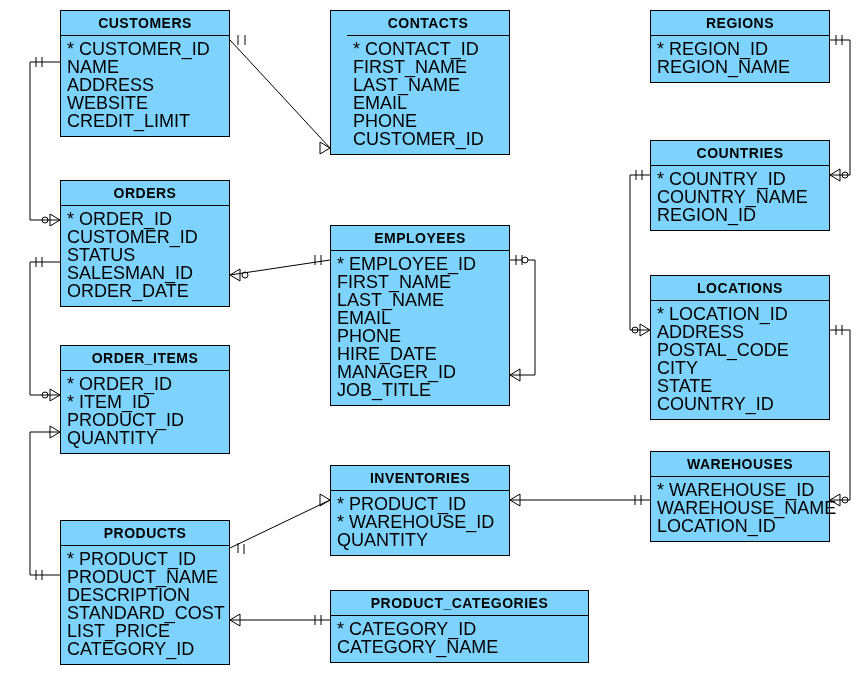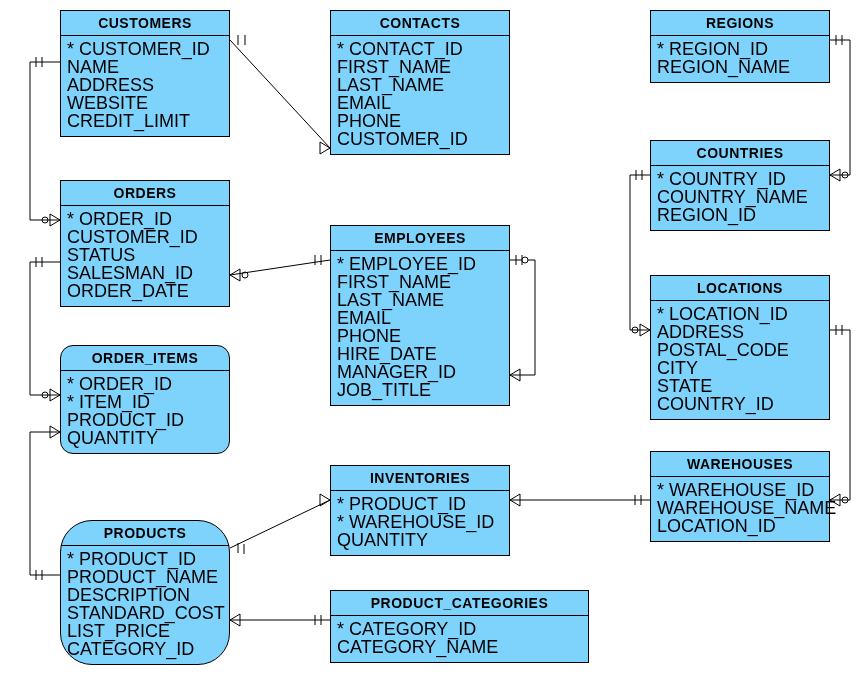--- a/index.html
+++ b/index.html
@@ -114,21 +114,21 @@
     <div class="entity-title">CUSTOMERS</div>
     <div class="entity-body">
       <div class="attr">* CUSTOMER_ID</div>
       <div class="attr">  NAME</div>
       <div class="attr">  ADDRESS</div>
       <div class="attr">  WEBSITE</div>
       <div class="attr">  CREDIT_LIMIT</div>
     </div>
   </div>
 
-  <div class="entity" style="left:330px; top:10px; width:180px;">
+  <div class="entity" style="left:330px; top:10px; width:180px;padding-left:16px;">
     <div class="entity-title">CONTACTS</div>
     <div class="entity-body">
       <div class="attr">* CONTACT_ID</div>
       <div class="attr">  FIRST_NAME</div>
       <div class="attr">  LAST_NAME</div>
       <div class="attr">  EMAIL</div>
       <div class="attr">  PHONE</div>
       <div class="attr">  CUSTOMER_ID</div>
     </div>
   </div>
@@ -168,21 +168,21 @@
 
   <div class="entity" style="left:650px; top:140px; width:180px;">
     <div class="entity-title">COUNTRIES</div>
     <div class="entity-body">
       <div class="attr">* COUNTRY_ID</div>
       <div class="attr">  COUNTRY_NAME</div>
       <div class="attr">  REGION_ID</div>
     </div>
   </div>
 
-  <div class="entity" style="left:60px; top:345px; width:170px;border-radius:13px;">
+  <div class="entity" style="left:60px; top:345px; width:170px;">
     <div class="entity-title">ORDER_ITEMS</div>
     <div class="entity-body">
       <div class="attr">* ORDER_ID</div>
       <div class="attr">* ITEM_ID</div>
       <div class="attr">  PRODUCT_ID</div>
       <div class="attr">  QUANTITY</div>
     </div>
   </div>
 
   <div class="entity" style="left:650px; top:275px; width:180px;">
@@ -190,21 +190,21 @@
     <div class="entity-body">
       <div class="attr">* LOCATION_ID</div>
       <div class="attr">  ADDRESS</div>
       <div class="attr">  POSTAL_CODE</div>
       <div class="attr">  CITY</div>
       <div class="attr">  STATE</div>
       <div class="attr">  COUNTRY_ID</div>
     </div>
   </div>
 
-  <div class="entity" style="left:60px; top:520px; width:170px;border-radius:32px;">
+  <div class="entity" style="left:60px; top:520px; width:170px;">
     <div class="entity-title">PRODUCTS</div>
     <div class="entity-body">
       <div class="attr">* PRODUCT_ID</div>
       <div class="attr">  PRODUCT_NAME</div>
       <div class="attr">  DESCRIPTION</div>
       <div class="attr">  STANDARD_COST</div>
       <div class="attr">  LIST_PRICE</div>
       <div class="attr">  CATEGORY_ID</div>
     </div>
   </div>

